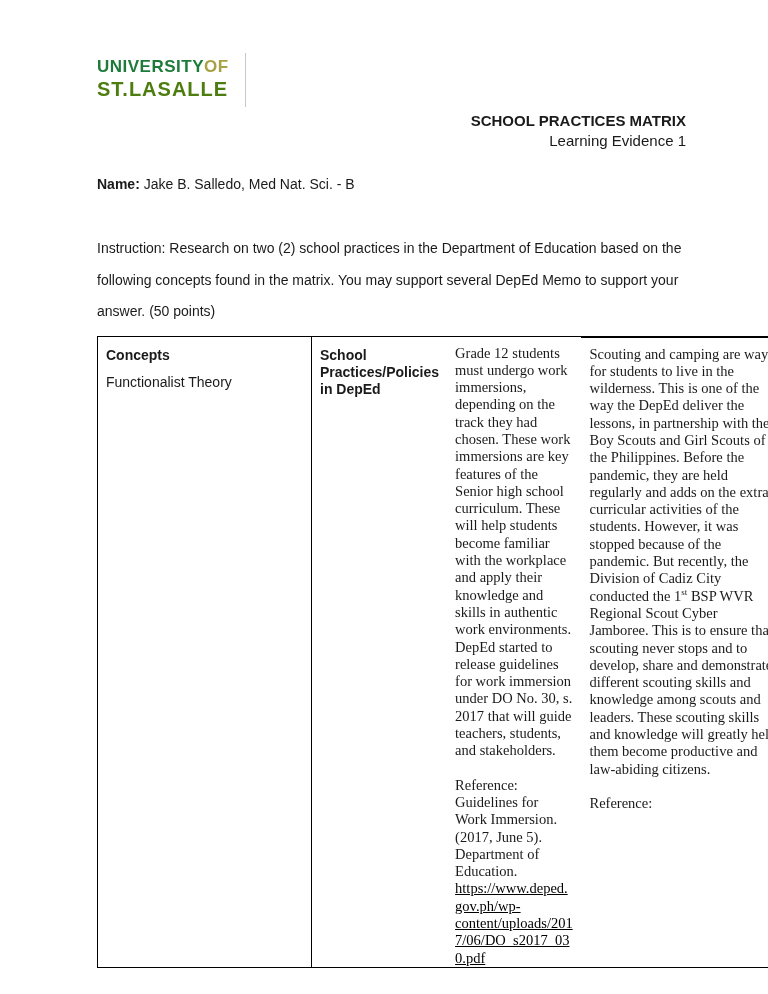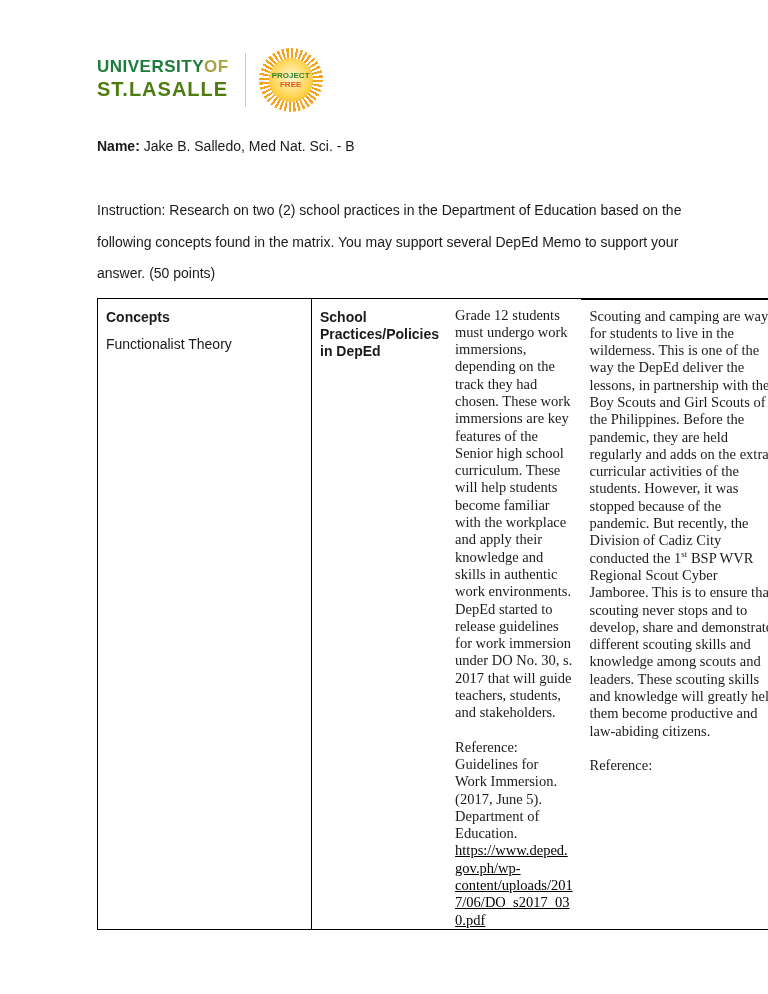--- a/index.html
+++ b/index.html
@@ -84,29 +84,26 @@
 <div class="page">
 
   <div class="logo-wrap">
     <div class="logo-text">
       <div class="logo-l1">
         <span class="logo-univ">UNIVERSITY</span><span class="logo-of">OF</span>
       </div>
       <div class="logo-l2">ST.LASALLE</div>
     </div>
     <div class="logo-sep"></div>
-    <div class="sunburst">
-      <div class="sun-rays"></div>
-      <div class="sun-core">
-        <span class="badge-project">PROJECT</span>
-        <span class="badge-free">FREE</span>
-      </div>
-    </div>
   </div>
 
+  <div class="title-block">
+    <div class="doc-title">SCHOOL PRACTICES MATRIX</div>
+    <div class="doc-subtitle">Learning Evidence 1</div>
+  </div>
 
   <p class="name-line">
     <span class="bold">Name:</span>
     <span>Jake B. Salledo, Med Nat. Sci. - B</span>
   </p>
 
   <p class="instruction">Instruction: Research on two (2) school practices in the Department of Education based on the following concepts found in the matrix. You may support several DepEd Memo to support your answer. (50 points)</p>
 
   <div class="matrix">
     <div class="col-concepts">

